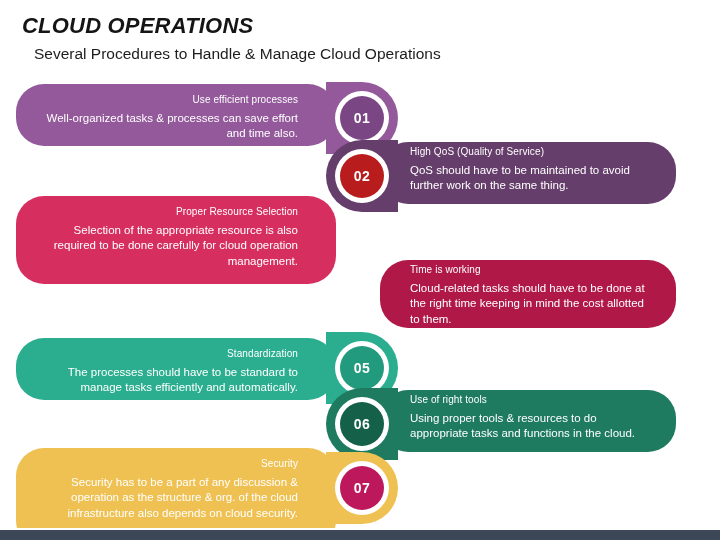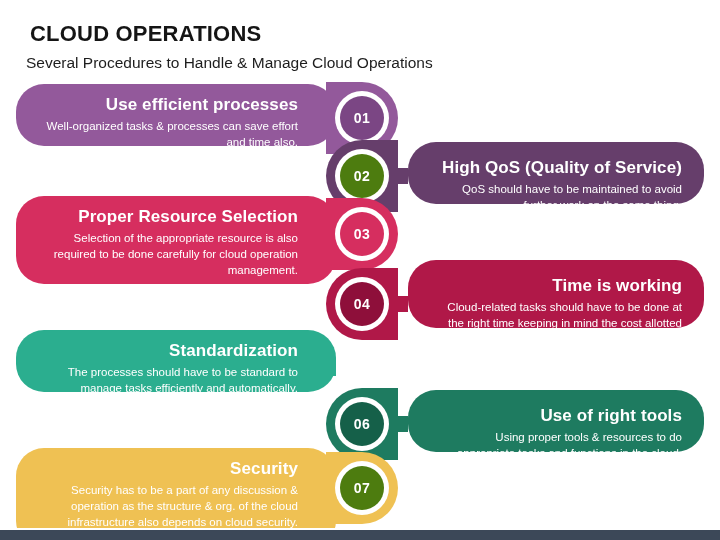--- a/index.html
+++ b/index.html
@@ -8,42 +8,42 @@
     background:#ffffff;
     font-family:"Liberation Sans", sans-serif;
     overflow:hidden;
     position:relative;
   }
 
   
   #header{position:absolute;left:22px;top:14px;width:680px;}
   #title{
     font-size:22px;font-weight:bold;letter-spacing:.2px;
-    color:#151515;line-height:1.1;margin:8px;
+    color:#151515;line-height:1.1;margin:0;font-style:italic;
   }
   #subtitle{
     font-size:15.5px;font-weight:normal;color:#1d1d1d;
-    margin:7px 0 0 4px;line-height:1.1;
+    margin:7px 0 0 12px;line-height:1.1;
   }
 
   
   #diagram{position:absolute;left:0;top:82px;width:720px;height:446px;}
 
   
   .banner{
     position:absolute;
     border-radius:28px;
     box-sizing:border-box;
     color:#ffffff;
   }
   .banner.left{left:16px;text-align:right;padding:10px 38px 11px 22px;}
-  .banner.right{left:408px;text-align:right;padding:15px 22px 11px 30px;}
+  .banner.right{left:380px;text-align:left;padding:4px 22px 11px 30px;}
 
   .b-title{
-    font-size:17px;font-weight:bold;line-height:1.25;
+    font-size:10px;font-weight:normal;line-height:1.25;
     margin:0 0 4px 0;letter-spacing:.1px;
   }
   .b-body{
     font-size:11.5px;font-weight:normal;line-height:1.38;margin:0;
   }
 
   
   .chain{position:absolute;left:326px;width:72px;}
   .halfdisc{position:absolute;left:0;width:72px;height:72px;}
   .ring{
@@ -89,48 +89,42 @@
     </div>
     <div style="position: absolute; top: 86px; width: 24px; height: 16px; background: rgb(102, 62, 107); left: 384px;"></div>
     <div class="banner right" style="top: 60px; height: 62px; width: 296px; background: rgb(102, 62, 107);">
       <p class="b-title">High QoS (Quality of Service)</p>
       <p class="b-body">QoS should have to be maintained to avoid further work on the same thing.</p>
     </div>
     <div class="chain" style="top: 58px; height: 72px;">
       <div class="halfdisc" style="top: 0px; border-radius: 50%; background: rgb(102, 62, 107);"></div>
       <div style="position: absolute; top: 0px; width: 36px; height: 72px; background: rgb(102, 62, 107); left: 36px;"></div>
       <div class="ring" style="top: 9px; background: rgb(255, 255, 255);"></div>
-      <div class="numdisc" style="top: 14px; background: #4d7c0f;">02</div>
+      <div class="numdisc" style="top: 14px; background: #b91c1c;">02</div>
     </div>
     <div style="position: absolute; top: 144px; width: 24px; height: 16px; background: rgb(214, 46, 95); left: 312px;"></div>
     <div class="banner left" style="top: 114px; height: 88px; width: 320px; background: rgb(214, 46, 95);">
       <p class="b-title">Proper Resource Selection</p>
       <p class="b-body">Selection of the appropriate resource is also required to be done carefully for cloud operation management.</p>
     </div>
-    <div class="chain" style="top: 116px; height: 72px;">
-      <div class="halfdisc" style="top: 0px; border-radius: 50%; background: rgb(214, 46, 95);"></div>
-      <div style="position: absolute; top: 0px; width: 36px; height: 72px; background: rgb(214, 46, 95); left: 0px;"></div>
-      <div class="ring" style="top: 9px; background: rgb(255, 255, 255);"></div>
-      <div class="numdisc" style="top: 14px; background: rgb(214, 46, 95);">03</div>
-    </div>
     <div style="position: absolute; top: 214px; width: 24px; height: 16px; background: rgb(176, 24, 72); left: 384px;"></div>
     <div class="banner right" style="top: 178px; height: 68px; width: 296px; background: rgb(176, 24, 72);">
       <p class="b-title">Time is working</p>
       <p class="b-body">Cloud-related tasks should have to be done at the right time keeping in mind the cost allotted to them.</p>
     </div>
-    <div class="chain" style="top: 186px; height: 72px;">
-      <div class="halfdisc" style="top: 0px; border-radius: 50%; background: rgb(176, 24, 72);"></div>
-      <div style="position: absolute; top: 0px; width: 36px; height: 72px; background: rgb(176, 24, 72); left: 36px;"></div>
-      <div class="ring" style="top: 9px; background: rgb(255, 255, 255);"></div>
-      <div class="numdisc" style="top: 14px; background: rgb(142, 15, 58);">04</div>
-    </div>
     <div style="position: absolute; top: 278px; width: 24px; height: 16px; background: rgb(43, 174, 143); left: 312px;"></div>
-    <div class="banner left" style="top: 248px; height: 62px; width: 320px; background: rgb(43, 174, 143);">
+    <div class="banner left" style="top: 256px; height: 62px; width: 320px; background: rgb(43, 174, 143);">
       <p class="b-title">Standardization</p>
       <p class="b-body">The processes should have to be standard to manage tasks efficiently and automatically.</p>
+    </div>
+    <div class="chain" style="top: 250px; height: 72px;">
+      <div class="halfdisc" style="top: 0px; border-radius: 50%; background: rgb(43, 174, 143);"></div>
+      <div style="position: absolute; top: 0px; width: 36px; height: 72px; background: rgb(43, 174, 143); left: 0px;"></div>
+      <div class="ring" style="top: 9px; background: rgb(255, 255, 255);"></div>
+      <div class="numdisc" style="top: 14px; background: rgb(34, 154, 126);">05</div>
     </div>
     <div style="position: absolute; top: 334px; width: 24px; height: 16px; background: rgb(30, 123, 96); left: 384px;"></div>
     <div class="banner right" style="top: 308px; height: 62px; width: 296px; background: rgb(30, 123, 96);">
       <p class="b-title">Use of right tools</p>
       <p class="b-body">Using proper tools &amp; resources to do appropriate tasks and functions in the cloud.</p>
     </div>
     <div class="chain" style="top: 306px; height: 72px;">
       <div class="halfdisc" style="top: 0px; border-radius: 50%; background: rgb(30, 123, 96);"></div>
       <div style="position: absolute; top: 0px; width: 36px; height: 72px; background: rgb(30, 123, 96); left: 36px;"></div>
       <div class="ring" style="top: 9px; background: rgb(255, 255, 255);"></div>
@@ -138,18 +132,18 @@
     </div>
     <div style="position: absolute; top: 398px; width: 24px; height: 16px; background: rgb(239, 193, 83); left: 312px;"></div>
     <div class="banner left" style="top: 366px; height: 101px; width: 320px; background: rgb(239, 193, 83);">
       <p class="b-title">Security</p>
       <p class="b-body">Security has to be a part of any discussion &amp; operation as the structure &amp; org. of the cloud infrastructure also depends on cloud security.</p>
     </div>
     <div class="chain" style="top: 370px; height: 72px;">
       <div class="halfdisc" style="top: 0px; border-radius: 50%; background: rgb(239, 193, 83);"></div>
       <div style="position: absolute; top: 0px; width: 36px; height: 72px; background: rgb(239, 193, 83); left: 0px;"></div>
       <div class="ring" style="top: 9px; background: rgb(255, 255, 255);"></div>
-      <div class="numdisc" style="top: 14px; background: #4d7c0f;">07</div>
+      <div class="numdisc" style="top: 14px; background: #be185d;">07</div>
     </div>
   </div>
 
 <div id="footer-accent"></div>
 <div id="footer"></div>
 
 </body></html>

